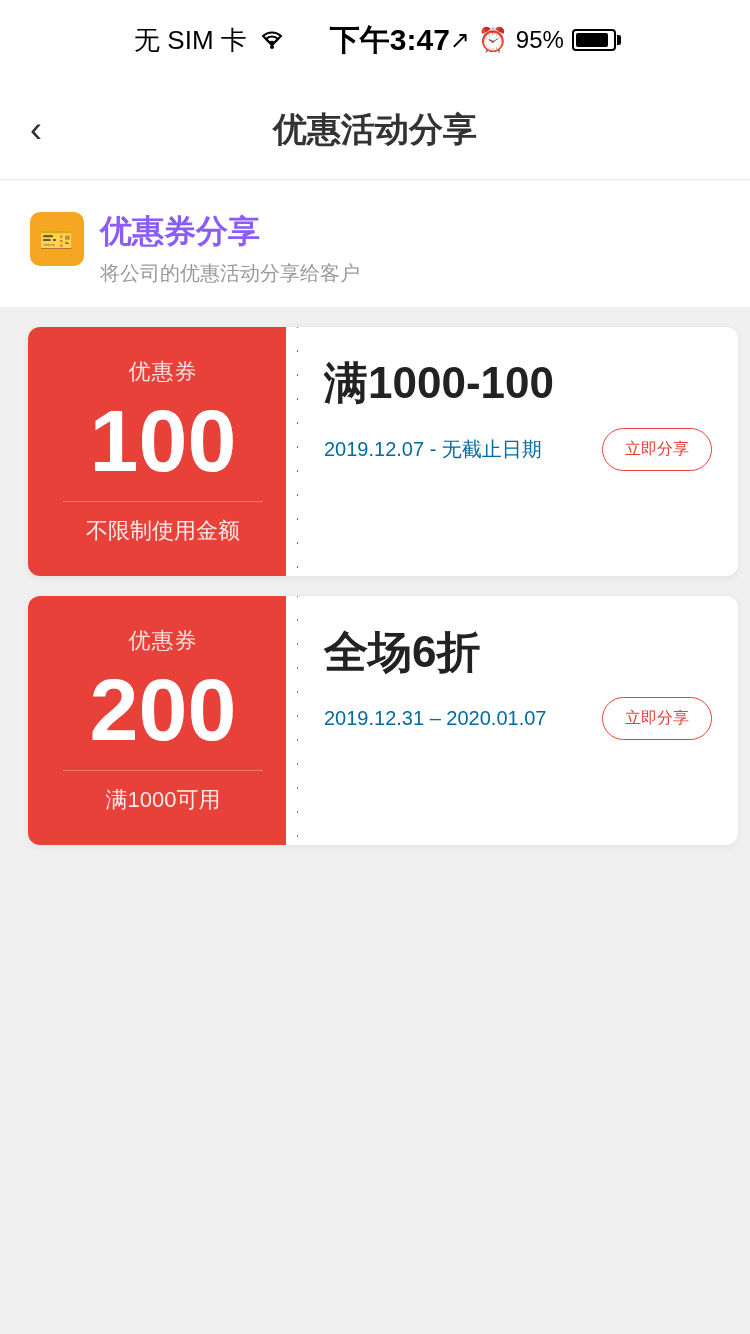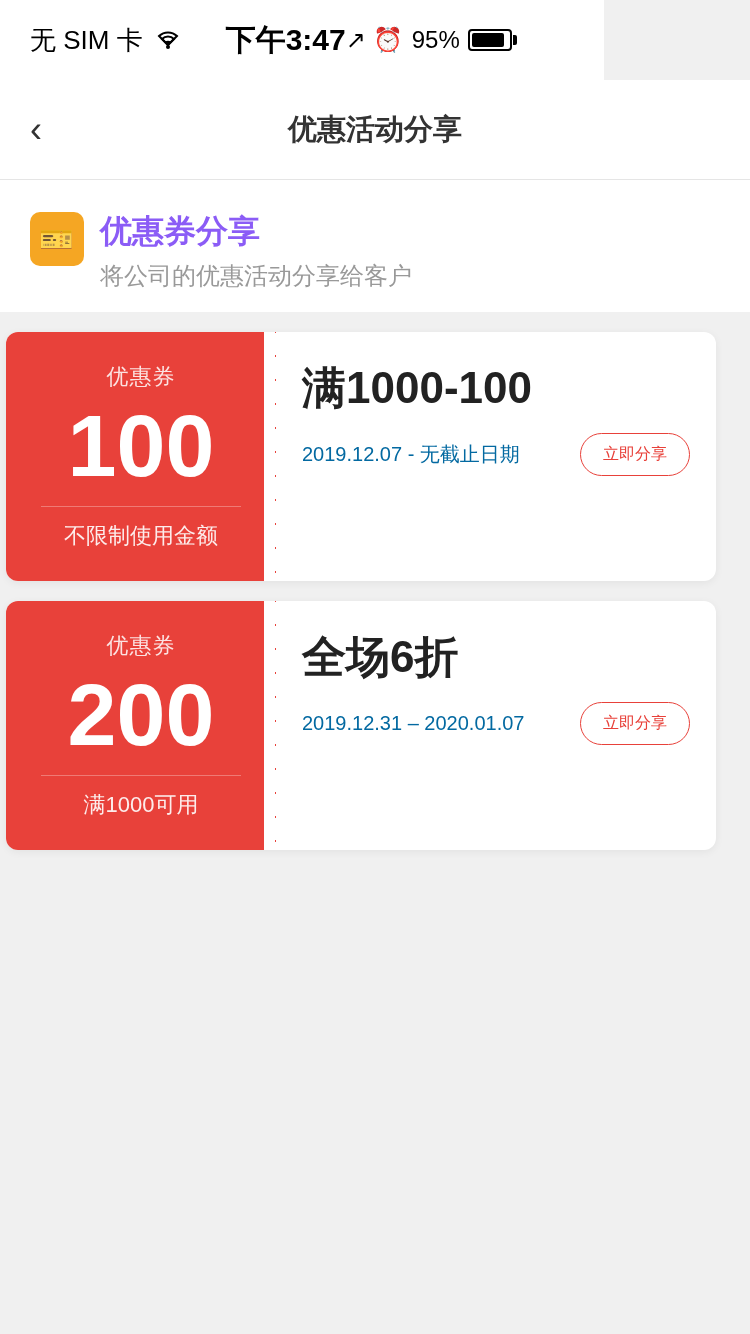--- a/index.html
+++ b/index.html
@@ -8,26 +8,26 @@
     body {
       width: 750px;
       min-height: 1334px;
       background: #f0f0f0;
       font-family: -apple-system, "PingFang SC", "Helvetica Neue", sans-serif;
       font-size: 28px;
     }
 
     
     .status-bar {
-      width: 604px;
+      width: 750px;
       height: 80px;
       background: #fff;
       display: flex;
       align-items: center;
-      justify-content: flex-start;
+      justify-content: center;
       padding: 0 30px;
       font-size: 26px;
       font-weight: 500;
     }
     .status-left {
       display: flex;
       align-items: center;
       gap: 10px;
     }
     .status-center {
@@ -81,21 +81,21 @@
       border-bottom: 1px solid #e5e5e5;
     }
     .nav-back {
       position: absolute;
       left: 30px;
       font-size: 36px;
       color: #333;
       cursor: pointer;
     }
     .nav-title {
-      font-size: 29px;
+      font-size: 34px;
       font-weight: 600;
       color: #333;
     }
 
     
     .section-header-area {
       background: #fff;
       padding: 30px 30px 20px 30px;
       display: flex;
       align-items: flex-start;
@@ -115,28 +115,28 @@
       margin-top: 2px;
     }
     .section-text-block {}
     .section-title {
       font-size: 32px;
       font-weight: 600;
       color: #8b5cf6;
       margin-bottom: 6px;
     }
     .section-subtitle {
-      font-size: 24px;
+      font-size: 20px;
       color: #999;
     }
 
     
     .coupon-list {
       background: #f0f0f0;
-      padding: 0 6px;
+      padding: 0 28px;
       display: flex;
       flex-direction: column;
       gap: 20px;
     }
 
     
     .coupon-card {
       width: 710px;
       background: #fff;
       border-radius: 12px;

